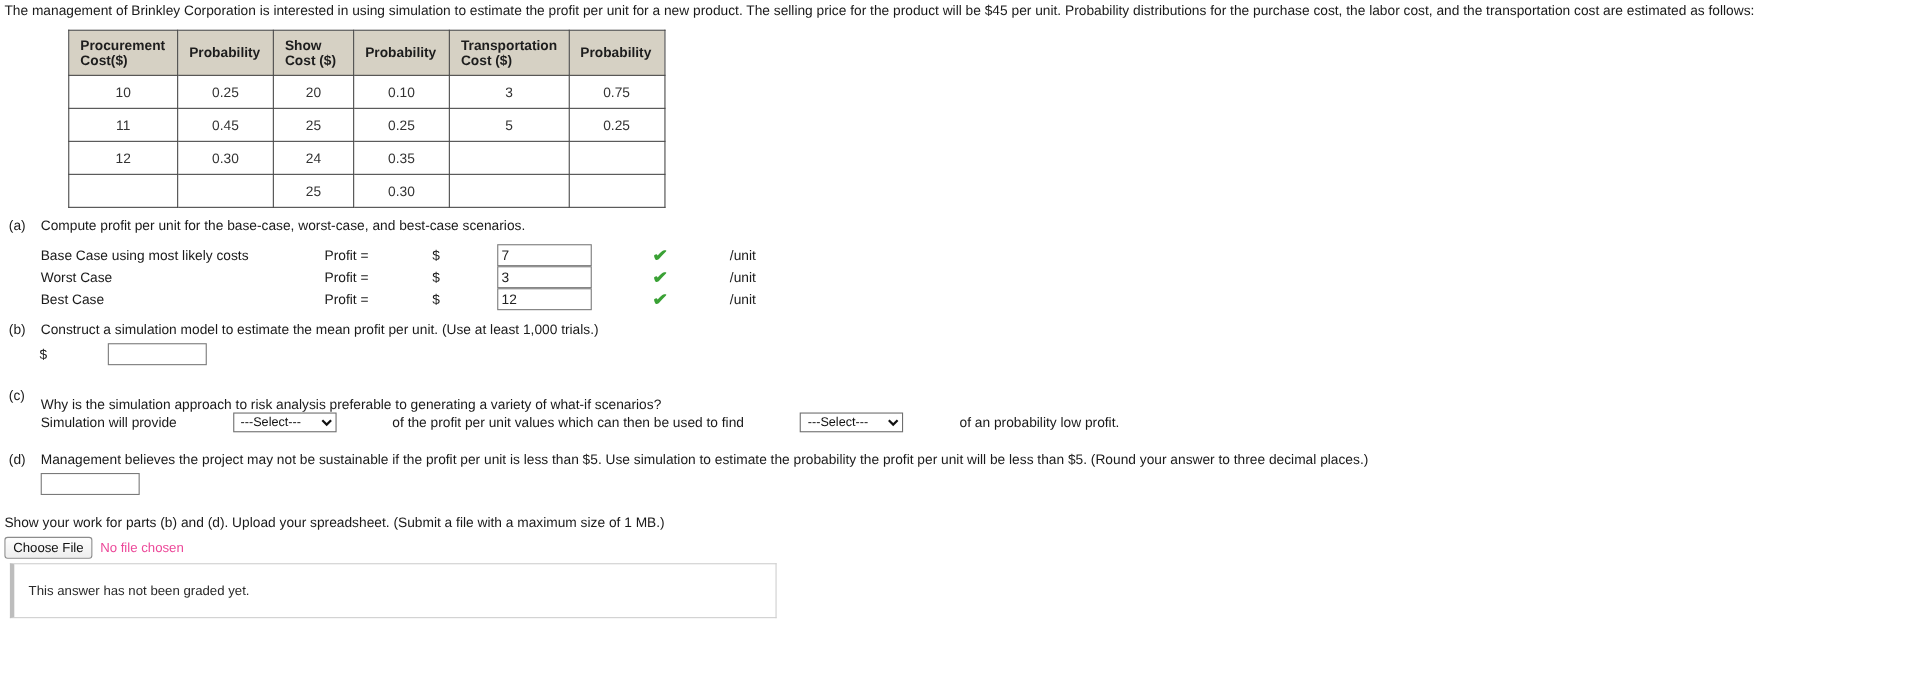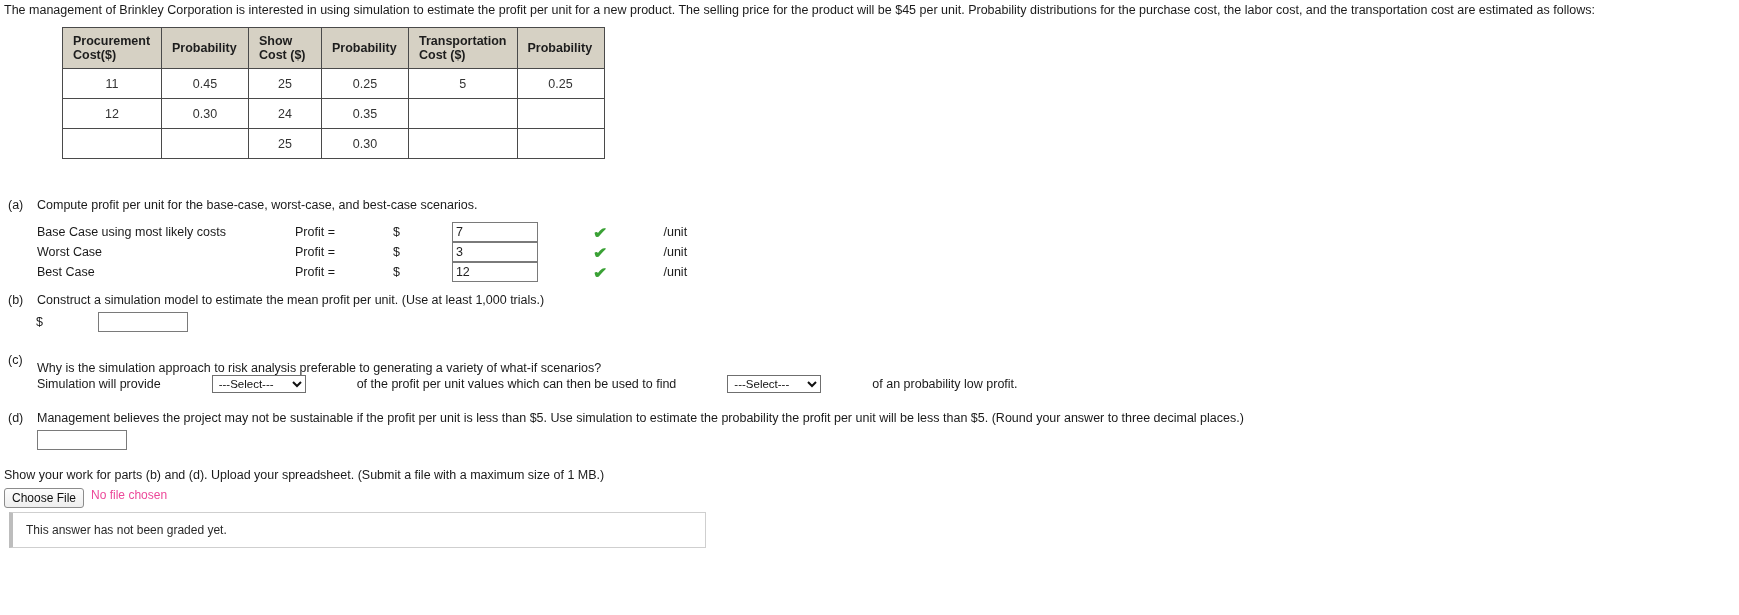--- a/index.html
+++ b/index.html
@@ -127,21 +127,21 @@
     left: 4px;
     top: 468px;
     white-space: nowrap;
     font-size: 12.5px;
   }
   .file-row {
     position: absolute;
     left: 4px;
     top: 488px;
     display: flex;
-    align-items: flex-start;
+    align-items: center;
     font-size: 12.5px;
   }
   .choose-btn {
     font-family: "Liberation Sans", sans-serif;
     font-size: 12px;
     color: #0f0f0f;
     background: linear-gradient(#fdfdfd, #eeeeee);
     border: 1px solid #8c8c8c;
     border-radius: 3px;
     padding: 2px 7px;
@@ -152,21 +152,21 @@
     margin-left: 7px;
     font-size: 12px;
     color: #ec4899;
   }
 
   .graded-box {
     position: absolute;
     left: 9px;
     top: 512px;
     width: 697px;
-    height: 36px;
+    height: 50px;
     border: 1px solid #cfcfcf;
     border-left: 4px solid #bdbdbd;
     background: #ffffff;
     box-sizing: border-box;
     display: flex;
     align-items: center;
   }
   .graded-text {
     margin-left: 13px;
     font-size: 12px;
@@ -195,20 +195,28 @@
         <th class="col-w-prob">Probability</th>
         <th class="col-w-wide">
           <span>Transportation</span><br>
           <span>Cost ($)</span>
         </th>
         <th class="col-w-prob">Probability</th>
       </tr>
     </thead>
     <tbody>
       <tr>
+        <td>10</td>
+        <td>0.25</td>
+        <td>20</td>
+        <td>0.10</td>
+        <td>3</td>
+        <td>0.75</td>
+      </tr>
+      <tr>
         <td>11</td>
         <td>0.45</td>
         <td>25</td>
         <td>0.25</td>
         <td>5</td>
         <td>0.25</td>
       </tr>
       <tr>
         <td>12</td>
         <td>0.30</td>

